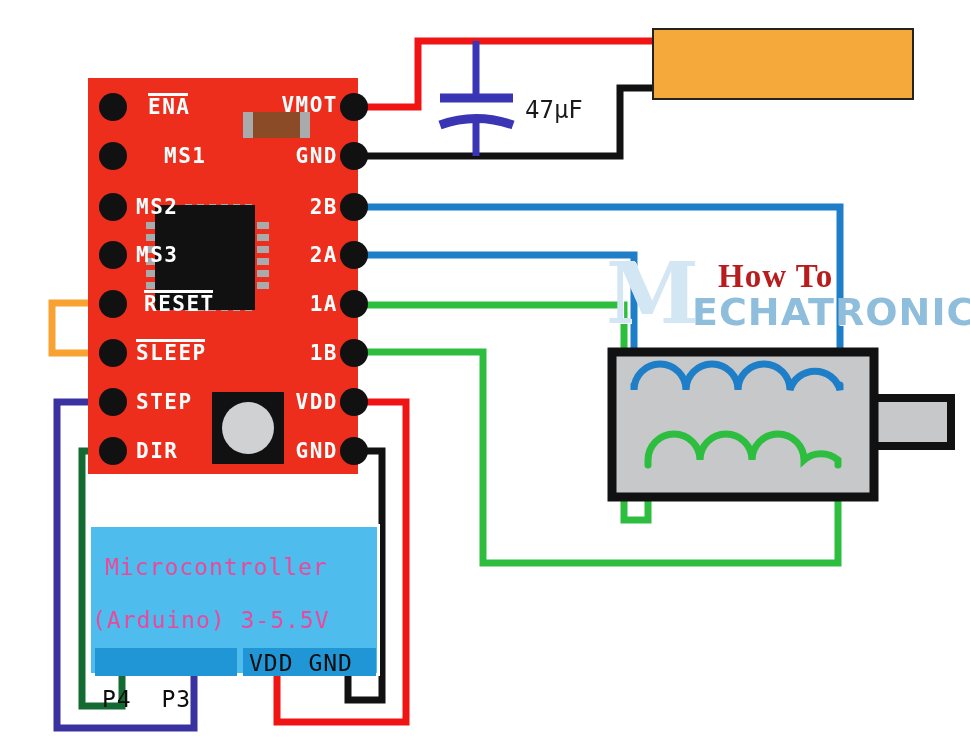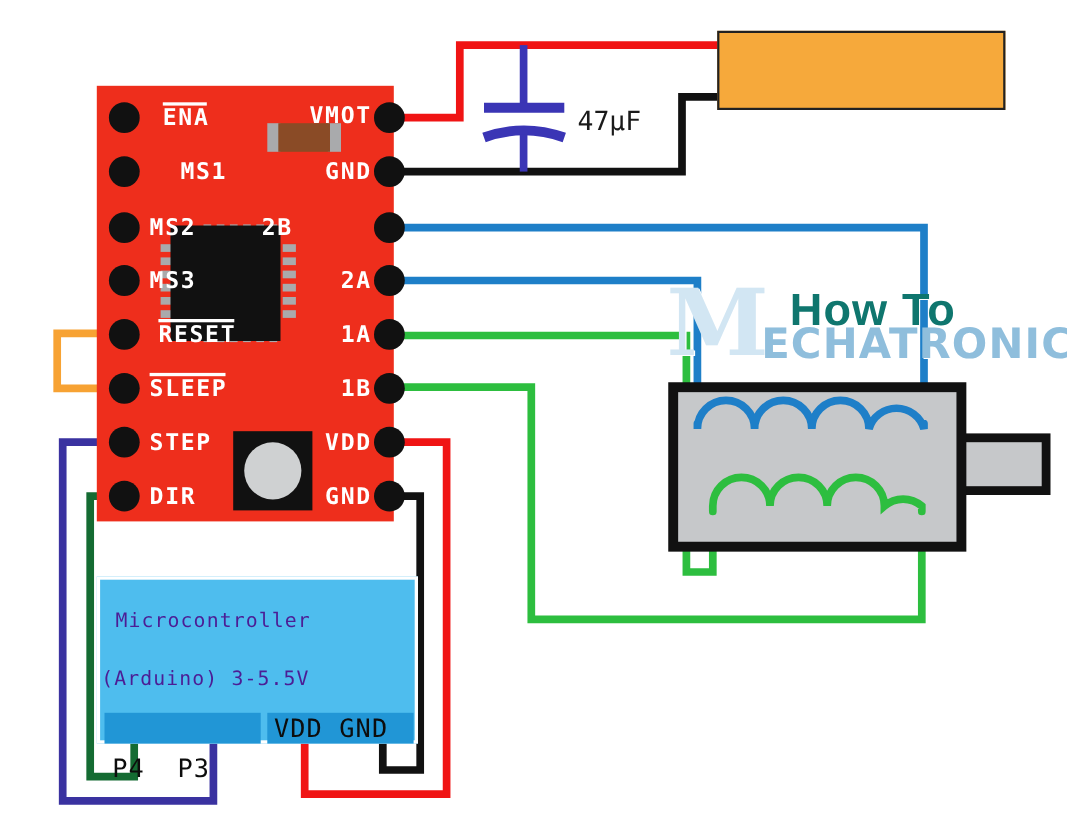--- a/index.html
+++ b/index.html
@@ -19,34 +19,34 @@
 
   
   .psbox{position:absolute;box-sizing:border-box;background:#F6A93B;
          border:2px solid #222;}
   .pstext{position:absolute;color:#111111;font-size:21px;letter-spacing:1px;
           white-space:pre;font-weight:normal;}
 
   
   .mcbox{position:absolute;box-sizing:border-box;background:#4EBDEE;
          border:3px solid #ffffff;}
-  .mctext{position:absolute;color:#4c1d95;font-size:18px;letter-spacing:1px;
+  .mctext{position:absolute;color:#ec4899;font-size:23px;letter-spacing:1px;
           white-space:pre;}
   .mcpinband{position:absolute;background:#2196D6;}
   .mcpin{position:absolute;color:#0d0d0d;font-size:23px;letter-spacing:1px;
          white-space:pre;}
 
   .captext{position:absolute;color:#1a1a1a;font-size:24px;letter-spacing:0px;
            white-space:pre;}
 
   
   #wm{position:absolute;left:600px;top:252px;width:300px;height:115px;
       pointer-events:none;}
-  .wmtop{position:absolute;left:118px;top:6px;color:#0f766e;font-size:41px;
-         font-weight:bold;letter-spacing:1px;font-family:Liberation Sans, sans-serif;
+  .wmtop{position:absolute;left:118px;top:6px;color:#b91c1c;font-size:33px;
+         font-weight:bold;letter-spacing:1px;font-family:Liberation Serif, serif;
          text-shadow:1px 1px 0 #ffffff;}
   .wmbot{position:absolute;left:92px;top:38px;color:#8FBEDC;font-size:38px;
          font-weight:bold;letter-spacing:1px;font-family:"DejaVu Sans",sans-serif;
          text-shadow:1px 1px 0 #ffffff;}
   .wmurl{position:absolute;left:0px;top:84px;color:#7FA6BD;font-size:18px;
          letter-spacing:0.5px;font-family:"DejaVu Sans Mono",monospace;}
   .wmM{position:absolute;left:6px;top:0px;font-size:84px;color:#D2E6F3;
        font-weight:bold;font-family:"DejaVu Serif",serif;line-height:1;
        text-shadow:1px 1px 0 #ffffff;}
 </style>
@@ -161,21 +161,21 @@
   <div class="pinlbl lbl" style="left:136px;top:146px;margin-left:28px;">MS1</div>
   <div class="pinlbl lbl" style="left:136px;top:197px;">MS2</div>
   <div class="pinlbl lbl" style="left:136px;top:245px;">MS3</div>
   <div class="ovl lbl" style="left:144px;top:294px;text-align:center;">RESET</div>
   <div class="ovl lbl" style="left:136px;top:343px;">SLEEP</div>
   <div class="pinlbl lbl" style="left:136px;top:392px;">STEP</div>
   <div class="pinlbl lbl" style="left:136px;top:441px;">DIR</div>
 
   <div class="pinlbl lbl" style="left:238px;top:95px;width:100px;text-align:right;">VMOT</div>
   <div class="pinlbl lbl" style="left:238px;top:146px;width:100px;text-align:right;">GND</div>
-  <div class="pinlbl lbl" style="left:238px;top:197px;width:100px;text-align:left;">2B</div>
+  <div class="pinlbl lbl" style="left:238px;top:197px;width:100px;text-align:right;">2B</div>
   <div class="pinlbl lbl" style="left:238px;top:245px;width:100px;text-align:right;">2A</div>
   <div class="pinlbl lbl" style="left:238px;top:294px;width:100px;text-align:right;">1A</div>
   <div class="pinlbl lbl" style="left:238px;top:343px;width:100px;text-align:right;">1B</div>
   <div class="pinlbl lbl" style="left:238px;top:392px;width:100px;text-align:right;">VDD</div>
   <div class="pinlbl lbl" style="left:238px;top:441px;width:100px;text-align:right;">GND</div>
 
   <div class="captext" style="left:525px;top:96px;">47µF</div>
 
   <div class="psbox" style="left:652px;top:28px;width:262px;height:72px;"></div>
 

